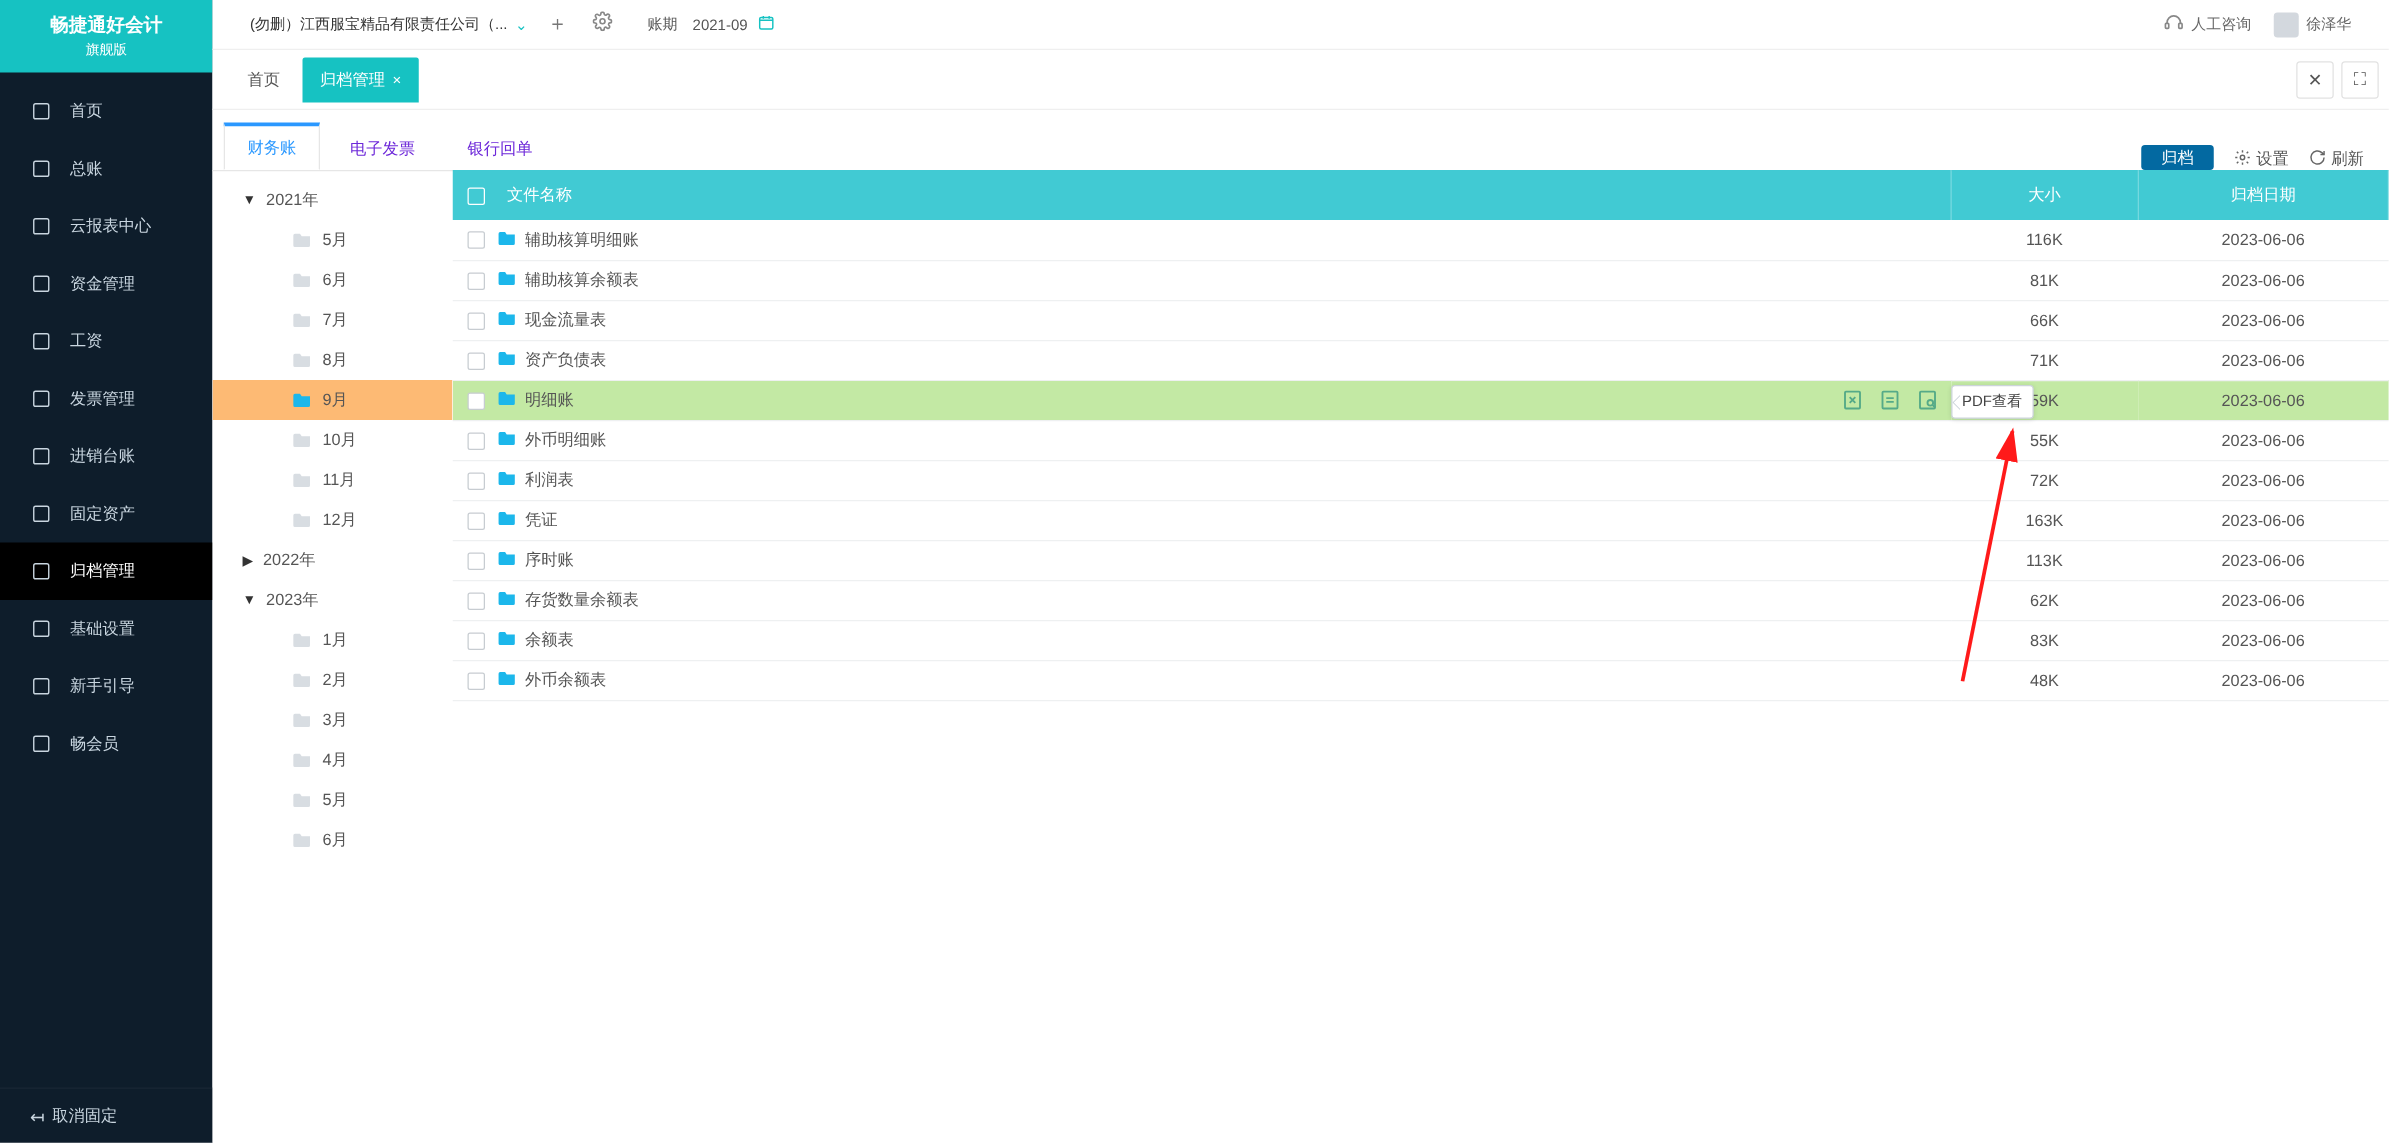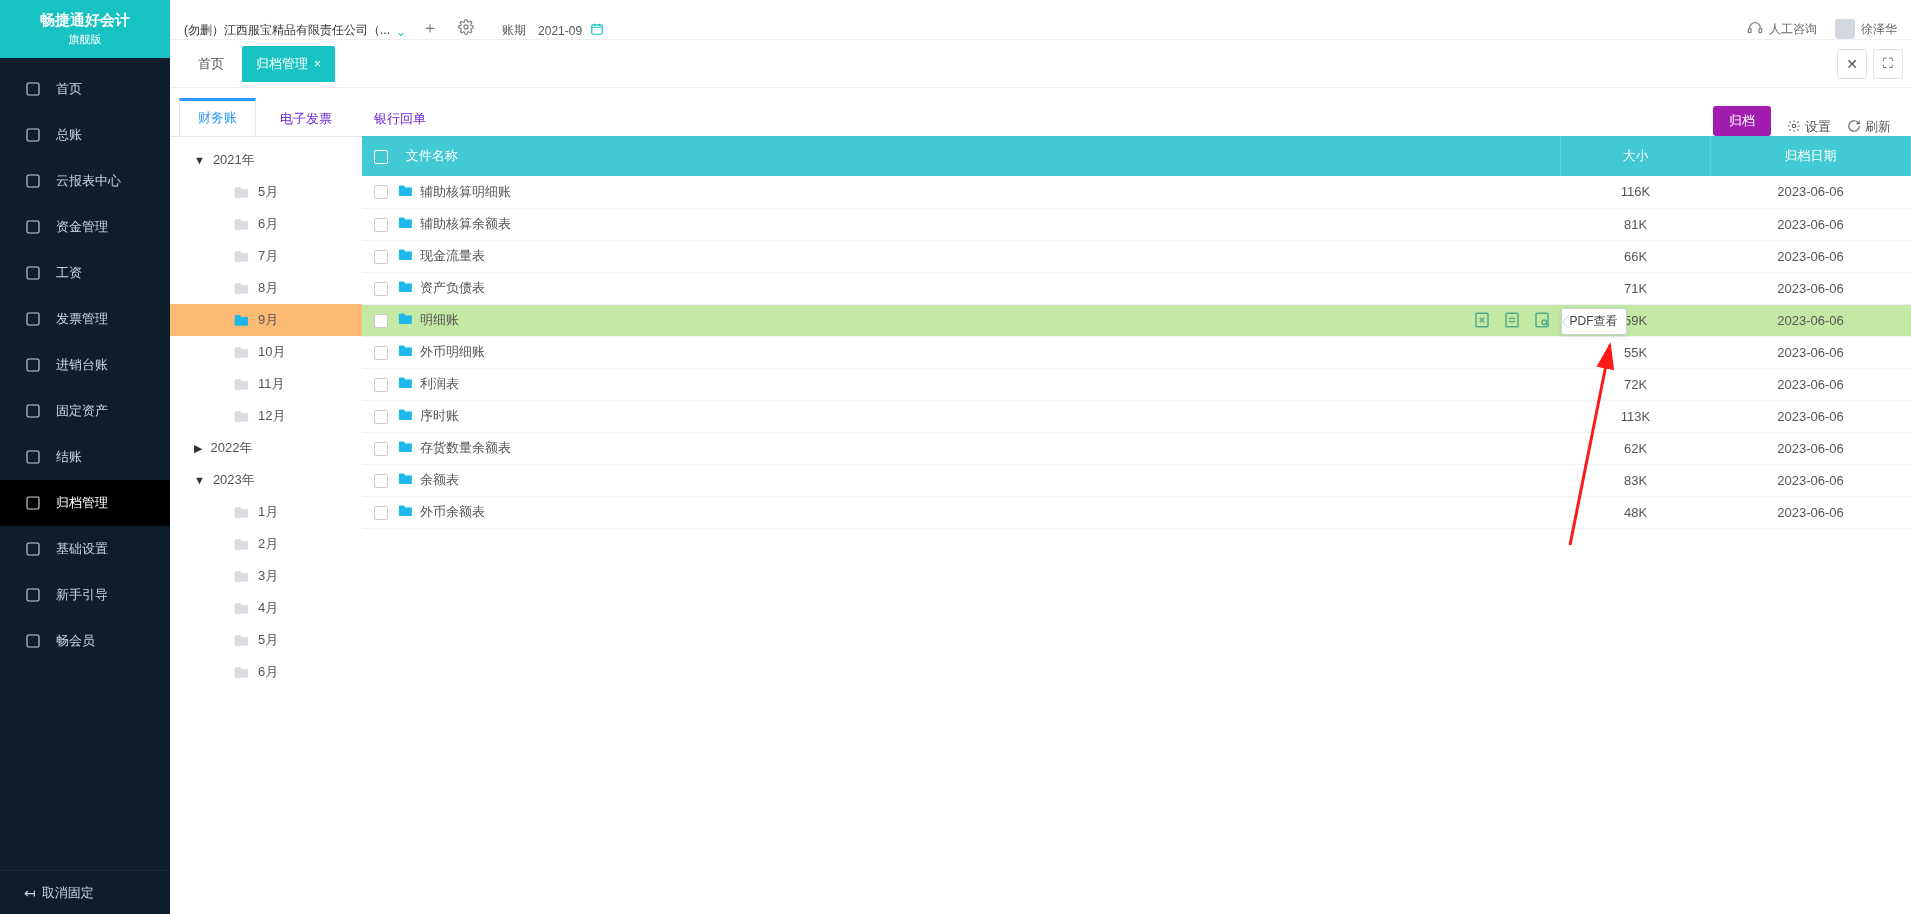--- a/index.html
+++ b/index.html
@@ -12,21 +12,21 @@
   .logo .sub { font-size: 11px; font-weight: 400; margin-top: 2px; }
   .nav { padding-top: 8px; }
   .nav-item { display: flex; align-items: center; height: 46px; padding-left: 24px; cursor: pointer; color: #c9d6e0; }
   .nav-item.active { background: #000; color: #fff; }
   .nav-item .nav-icon { width: 18px; height: 18px; margin-right: 14px; display: inline-flex; align-items: center; justify-content: center; }
   .nav-icon svg { stroke: #c9d6e0; fill: none; }
   .sidebar-footer { position: absolute; bottom: 0; left: 0; right: 0; height: 44px; display: flex; align-items: center; padding-left: 24px; color: #c9d6e0; background: #0e1d2b; border-top: 1px solid rgba(255,255,255,.05); cursor: pointer; }
   .sidebar-footer .arrow { margin-right: 6px; font-size: 14px; }
 
   
-  .topbar { position: absolute; left: 170px; right: 0; top: 0; height: 40px; background: #fff; border-bottom: 1px solid #efefef; display: flex; align-items: flex-end; padding: 0 14px; color: #555; font-size: 12px; }
+  .topbar { position: absolute; left: 170px; right: 0; top: 0; height: 40px; background: #fff; border-bottom: 1px solid #efefef; display: flex; align-items: center; padding: 0 30px; color: #555; font-size: 12px; }
   .topbar .company { color: #333; }
   .topbar .chev { color: #16c2c2; margin: 0 6px; }
   .topbar .plus, .topbar .gear { margin: 0 10px; color: #777; cursor: pointer; font-size: 16px; }
   .topbar .period-label { margin-left: 18px; margin-right: 12px; }
   .topbar .period { display: inline-flex; align-items: center; }
   .topbar .cal-icon { margin-left: 8px; color: #16c2c2; }
   .topbar .spacer { flex: 1; }
   .topbar .right-item { display: inline-flex; align-items: center; margin-left: 18px; color: #666; cursor: pointer; }
   .topbar .right-item .ic { margin-right: 6px; }
   .avatar { width: 20px; height: 20px; border-radius: 3px; background: #d3d8de; display: inline-block; margin-right: 6px; }
@@ -39,21 +39,21 @@
   .tabstrip .spacer { flex: 1; }
   .tab-controls { display: flex; align-items: center; padding-right: 8px; height: 100%; }
   .tab-ctrl { width: 30px; height: 30px; border: 1px solid #e2e2e2; border-radius: 3px; margin-left: 6px; display: inline-flex; align-items: center; justify-content: center; color: #555; cursor: pointer; font-size: 14px; }
 
   
   .content { position: absolute; left: 170px; right: 0; top: 88px; bottom: 0; background: #fff; }
   .sub-tabs-row { height: 48px; display: flex; align-items: flex-end; padding-left: 9px; padding-right: 20px; }
   .subtab { height: 38px; display: inline-flex; align-items: center; padding: 0 18px; margin-right: 6px; cursor: pointer; color: #6d28d9; border-top: 3px solid transparent; }
   .subtab.active { color: #2a98ff; border-top-color: #2a98ff; border-left: 1px solid #e6e6e6; border-right: 1px solid #e6e6e6; border-bottom: 1px solid #fff; margin-bottom: -1px; background: #fff; }
   .sub-tabs-row .spacer { flex: 1; }
-  .btn-archive { background: #a21caf; color: #fff; border: none; height: 30px; padding: 0 16px; border-radius: 3px; cursor: pointer; font-size: 13px; }
+  .btn-archive { background: #0369a1; color: #fff; border: none; height: 20px; padding: 0 16px; border-radius: 3px; cursor: pointer; font-size: 13px; }
   .right-act { display: inline-flex; align-items: center; margin-left: 16px; color: #555; cursor: pointer; }
   .right-act .ic { margin-right: 4px; }
   .sub-border { height: 1px; background: #e6e6e6; margin: 0 0 0 0; }
 
   
   .workspace { position: absolute; left: 0; right: 0; top: 48px; bottom: 0; display: flex; }
   .tree { width: 192px; padding-top: 8px; overflow: auto; }
   .tree-year, .tree-month { display: flex; align-items: center; height: 32px; padding-left: 24px; cursor: pointer; color: #555; font-size: 13px; }
   .tree-year .tri { margin-right: 8px; font-size: 11px; color: #333; }
   .tree-month { padding-left: 64px; }
@@ -148,28 +148,20 @@
         </span>
         <span>进销台账</span>
       </div>
       <div class="nav-item">
         <span class="nav-icon">
           <svg width="18" height="18" viewBox="0 0 24 24" stroke-width="1.5">
             <rect x="4" y="4" width="16" height="16" rx="2"></rect>
           </svg>
         </span>
         <span>固定资产</span>
-      </div>
-      <div class="nav-item">
-        <span class="nav-icon">
-          <svg width="18" height="18" viewBox="0 0 24 24" stroke-width="1.5">
-            <rect x="4" y="4" width="16" height="16" rx="2"></rect>
-          </svg>
-        </span>
-        <span>结账</span>
       </div>
       <div class="nav-item active">
         <span class="nav-icon">
           <svg width="18" height="18" viewBox="0 0 24 24" stroke-width="1.5">
             <rect x="4" y="4" width="16" height="16" rx="2"></rect>
           </svg>
         </span>
         <span>归档管理</span>
       </div>
       <div class="nav-item">
@@ -469,20 +461,27 @@
             <tr>
               <td class="name"><span class="chk"></span><span class="file-icon"><svg width="16" height="13" viewBox="0 0 24 20" fill="currentColor">
                     <path d="M3 4h6l2 3h10v11a2 2 0 0 1-2 2H3a2 2 0 0 1-2-2V6a2 2 0 0 1 2-2z"></path>
                   </svg></span><span>利润表</span></td>
               <td>72K</td>
               <td>2023-06-06</td>
             </tr>
             <tr>
               <td class="name"><span class="chk"></span><span class="file-icon"><svg width="16" height="13" viewBox="0 0 24 20" fill="currentColor">
                     <path d="M3 4h6l2 3h10v11a2 2 0 0 1-2 2H3a2 2 0 0 1-2-2V6a2 2 0 0 1 2-2z"></path>
+                  </svg></span><span>凭证</span></td>
+              <td>163K</td>
+              <td>2023-06-06</td>
+            </tr>
+            <tr>
+              <td class="name"><span class="chk"></span><span class="file-icon"><svg width="16" height="13" viewBox="0 0 24 20" fill="currentColor">
+                    <path d="M3 4h6l2 3h10v11a2 2 0 0 1-2 2H3a2 2 0 0 1-2-2V6a2 2 0 0 1 2-2z"></path>
                   </svg></span><span>序时账</span></td>
               <td>113K</td>
               <td>2023-06-06</td>
             </tr>
             <tr>
               <td class="name"><span class="chk"></span><span class="file-icon"><svg width="16" height="13" viewBox="0 0 24 20" fill="currentColor">
                     <path d="M3 4h6l2 3h10v11a2 2 0 0 1-2 2H3a2 2 0 0 1-2-2V6a2 2 0 0 1 2-2z"></path>
                   </svg></span><span>存货数量余额表</span></td>
               <td>62K</td>
               <td>2023-06-06</td>

